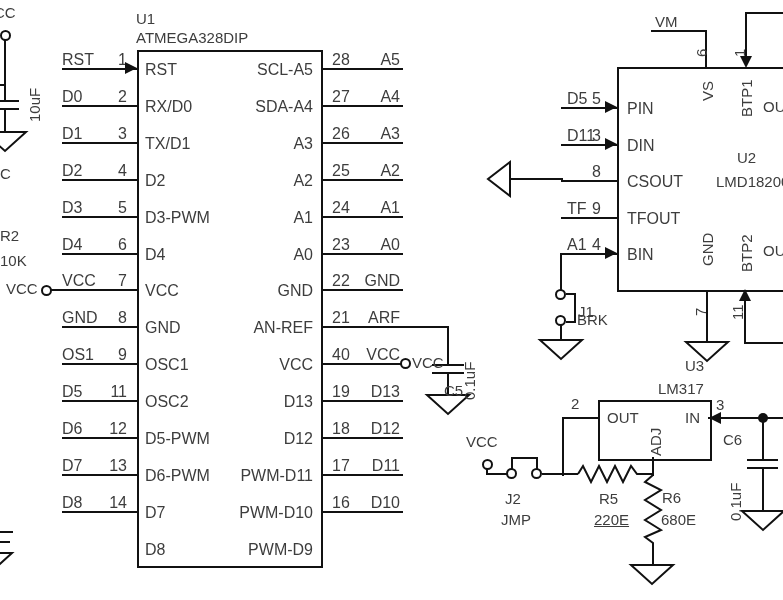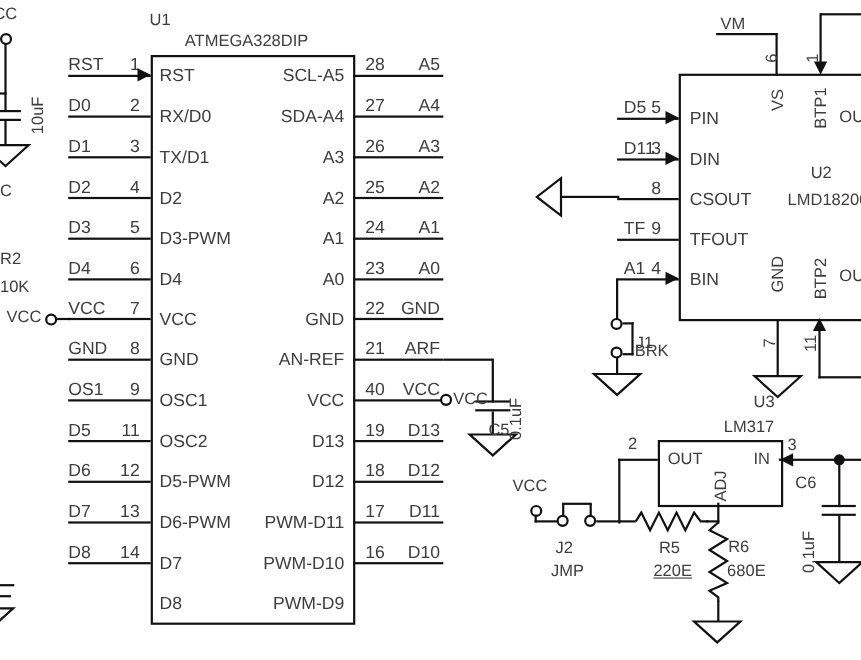--- a/index.html
+++ b/index.html
@@ -59,21 +59,21 @@
   <span class="ring" style="left:41px;top:285px;"></span>
   <div class="w" style="left:50px;top:289px;width:14px;height:2px;"></div>
 
   <div class="w" style="left:0px;top:531px;width:13px;height:2px;"></div>
   <div class="w" style="left:0px;top:541px;width:10px;height:2px;"></div>
   <svg style="left:-32px;top:552px;" width="46" height="22">
       <polygon points="2,1 44,1 23,20"></polygon>
     </svg>
 
   <span class="t" style="left:136px;top:11px;">U1</span>
-  <span class="t" style="left:136px;top:30px;margin-left:32px;">ATMEGA328DIP</span>
+  <span class="t" style="left:136px;top:30px;">ATMEGA328DIP</span>
   <div class="chip" style="left:137px;top:50px;width:182px;height:514px;"></div>
 
   <div class="pc pc-u1" style="left:55px;top:49px;width:82px;">
 
       <div class="prow">
         <span class="net">RST</span>
         <span class="num">1</span>
         <div class="pw"></div>
       </div>
 

